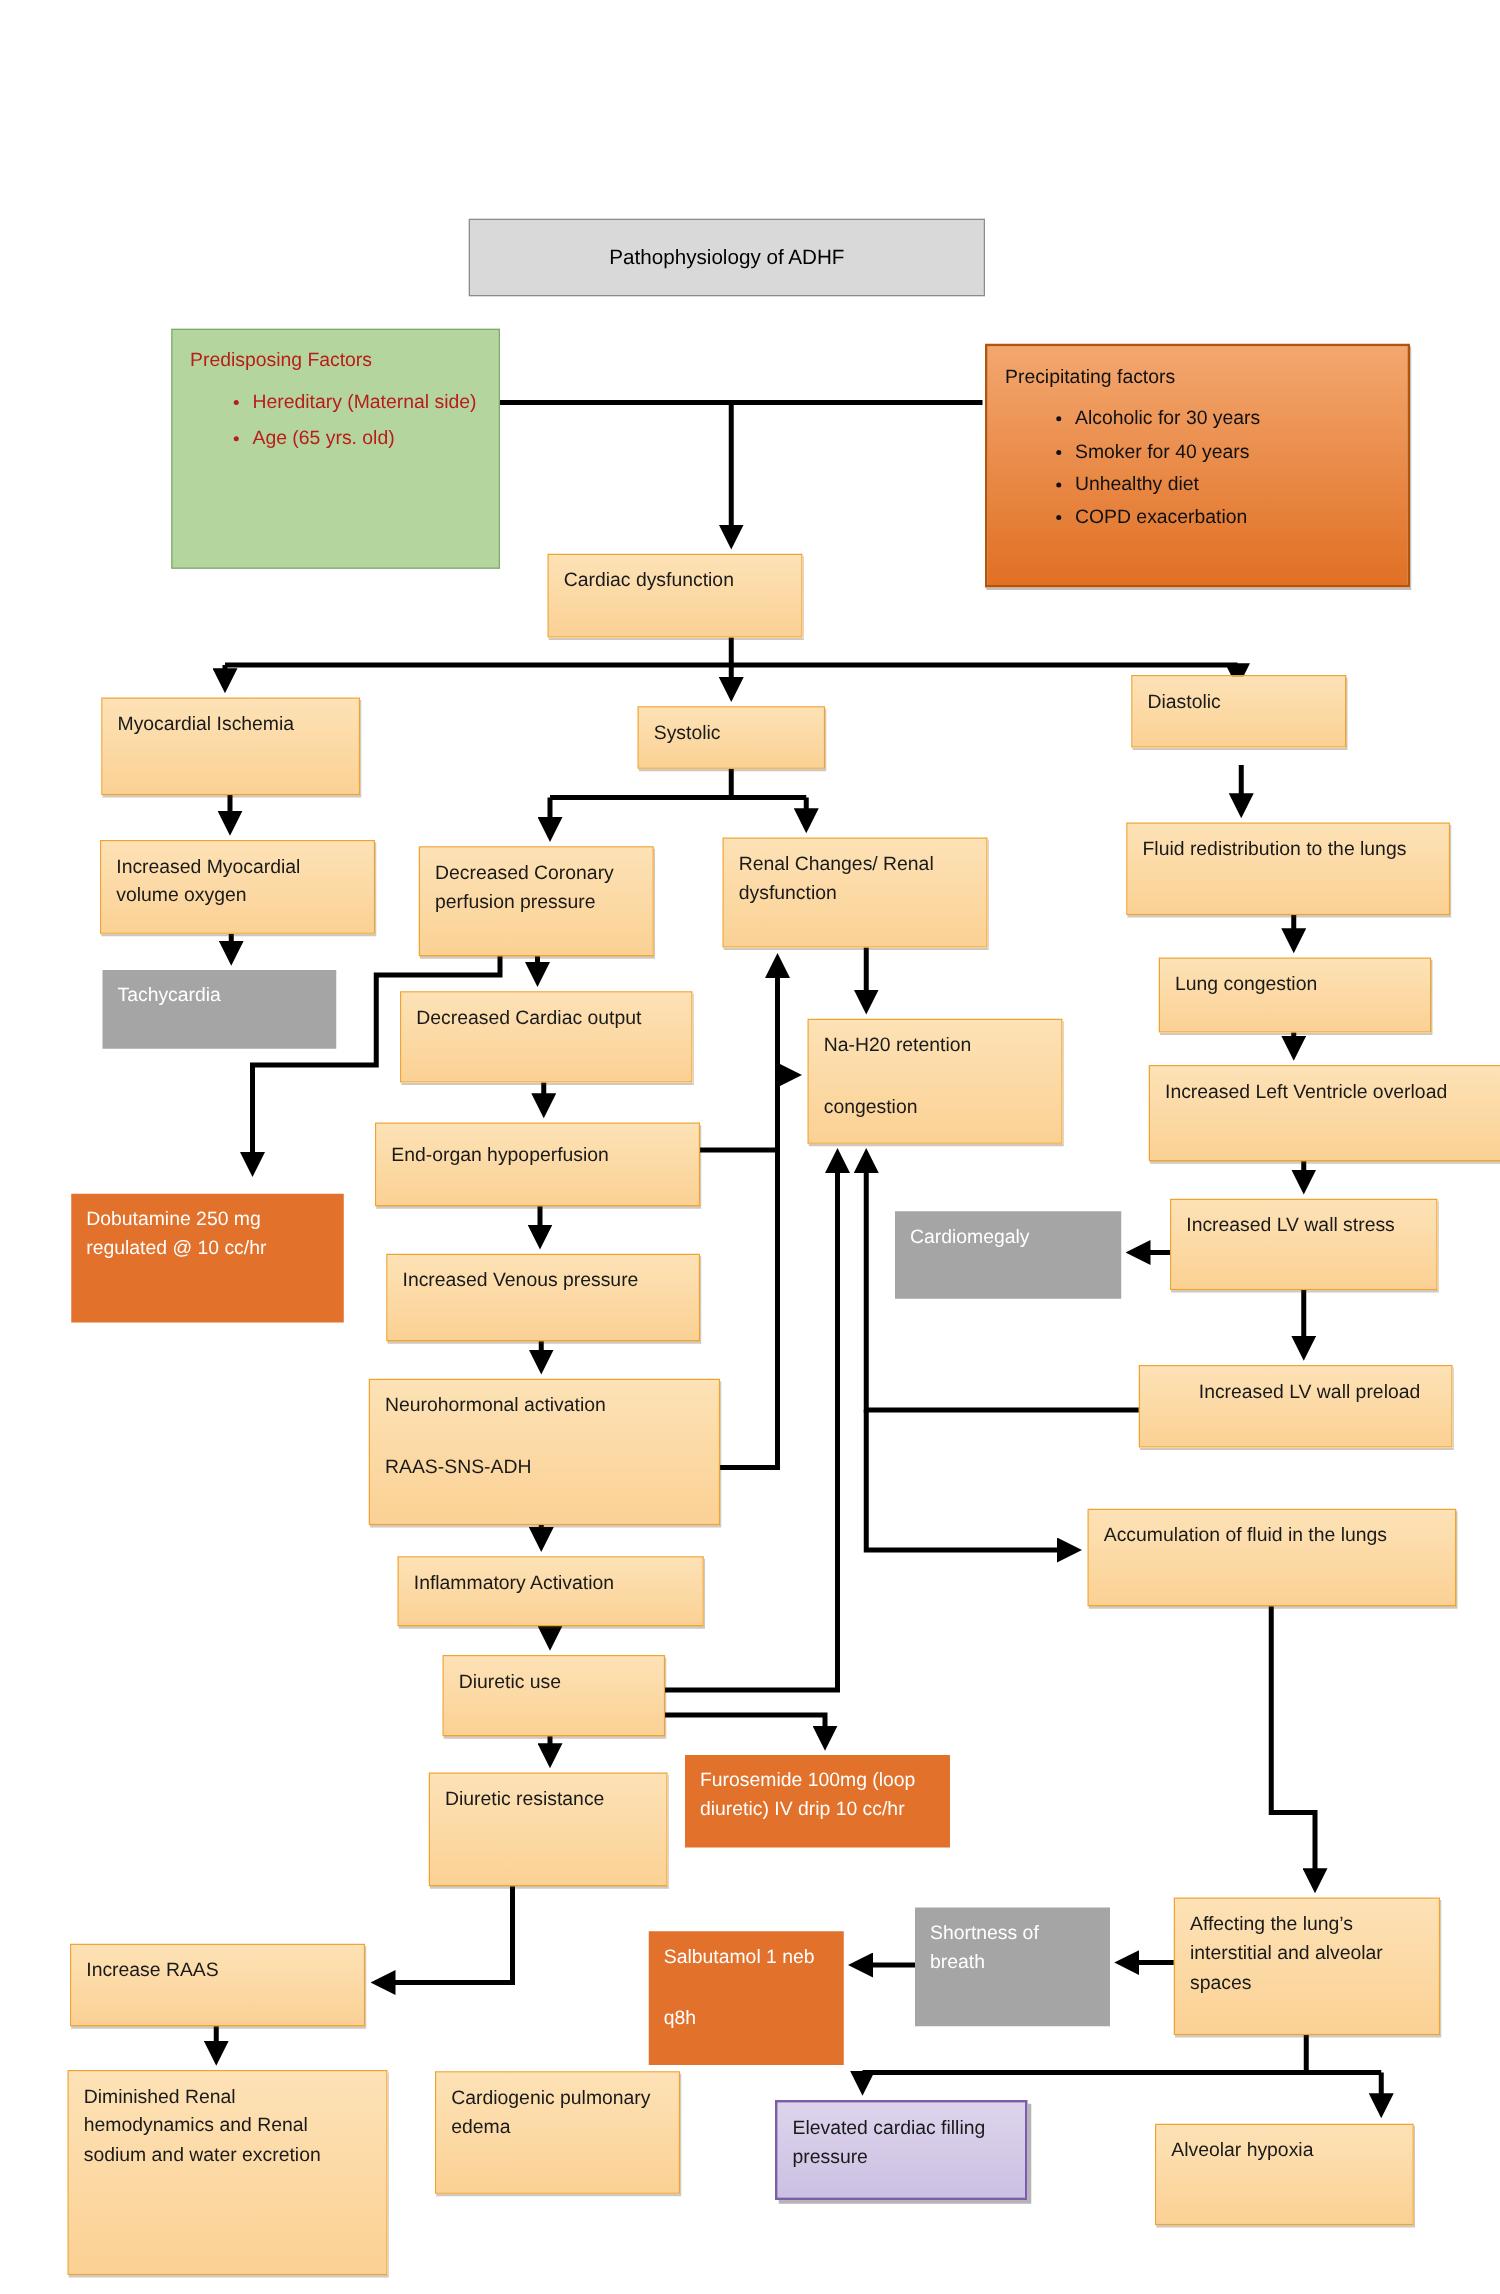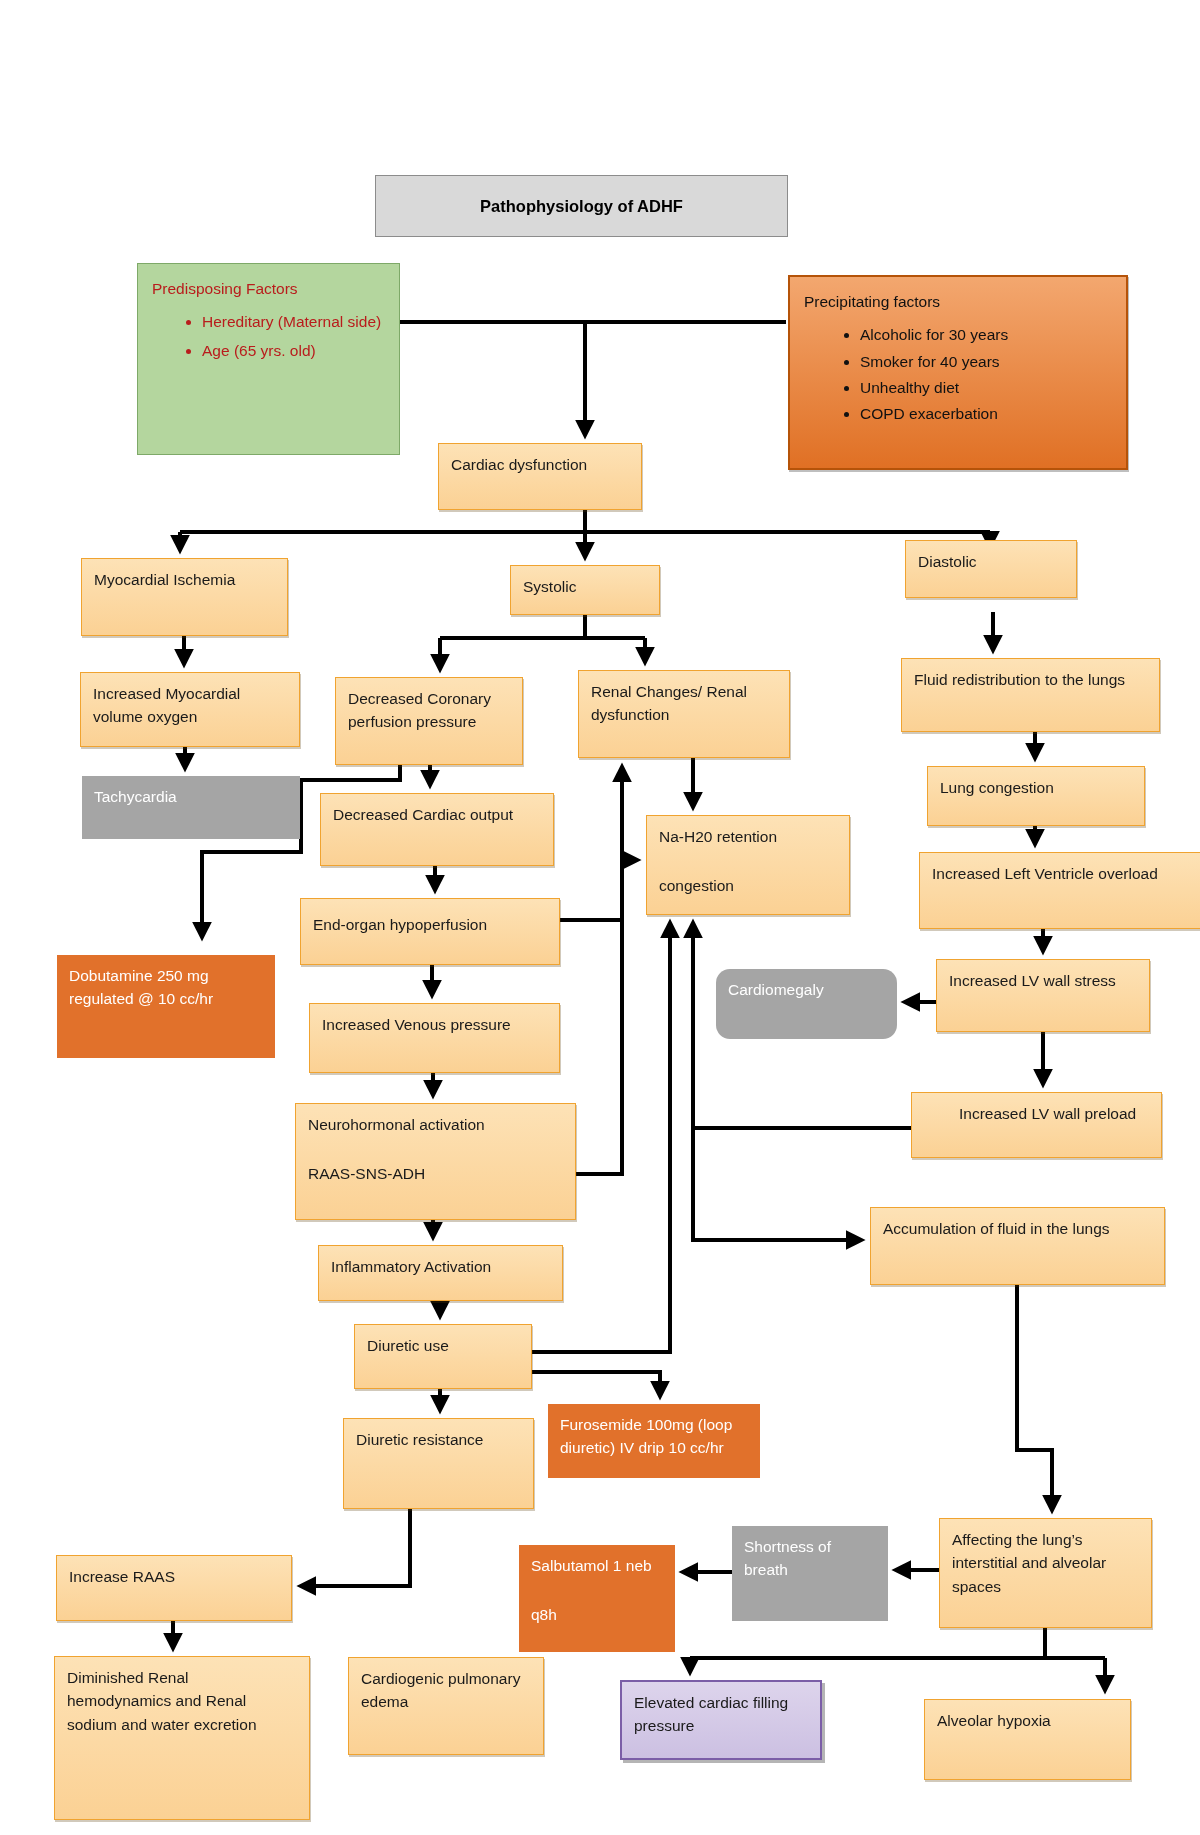--- a/index.html
+++ b/index.html
@@ -10,21 +10,21 @@
   .wires{position:absolute;left:0;top:0;width:1200px;height:1835px;}
   .node{position:absolute;box-sizing:border-box;font-size:15.5px;line-height:1.5;padding:9px 12px;}
   .light{
     background:linear-gradient(180deg,#FDE2B6 0%,#FBD194 100%);
     border:1.6px solid #F0A330;
     box-shadow:1px 2px 0 rgba(90,60,10,0.28);
   }
   .gray{background:#A5A5A5;color:#ffffff;border:none;}
   .titlebox{
     background:#D9D9D9;border:1.6px solid #8C8C8C;color:#000;
-    font-weight:bold;font-size:16.5px;text-align:center;
+    font-weight:normal;font-size:16.5px;text-align:center;
     display:flex;align-items:center;justify-content:center;
   }
   .darkorange{background:#E1712B;color:#ffffff;border:none;}
   .green{background:#B4D69E;border:1.6px solid #7EA968;color:#b91c1c;}
   .precip{
     background:linear-gradient(180deg,#F3A76F 0%,#E07024 100%);
     border:2px solid #B55309;color:#111;
     box-shadow:1px 2px 0 rgba(0,0,0,0.25);
   }
   .purple{
@@ -129,40 +129,40 @@
   <div class="node light" style="left:905px;top:540px;width:172px;height:58px;"><span>Diastolic</span></div>
 
   <div class="node light" style="left:80px;top:672px;width:220px;height:75px;"><span>Increased Myocardial volume oxygen</span></div>
 
   <div class="node light" style="left:335px;top:677px;width:188px;height:88px;"><span>Decreased Coronary perfusion pressure</span></div>
 
   <div class="node light" style="left:578px;top:670px;width:212px;height:88px;"><span>Renal Changes/ Renal dysfunction</span></div>
 
   <div class="node light" style="left:901px;top:658px;width:259px;height:74px;"><span>Fluid redistribution to the lungs</span></div>
 
-  <div class="node gray" style="left:82px;top:776px;width:218px;height:63px;"><span>Tachycardia</span></div>
+  <div class="node gray" style="left:82px;top:776px;width:187px;height:63px;"><span>Tachycardia</span></div>
 
   <div class="node light" style="left:320px;top:793px;width:234px;height:73px;"><span>Decreased Cardiac output</span></div>
 
   <div class="node light" style="left:646px;top:815px;width:204px;height:100px;">
     <span class="gapline">Na-H20 retention</span>
     <span class="gapline gap-lg">congestion</span>
   </div>
 
   <div class="node light" style="left:927px;top:766px;width:218px;height:60px;"><span>Lung congestion</span></div>
 
   <div class="node light" style="left:300px;top:898px;width:260px;height:67px;padding-top:14px;"><span>End-organ hypoperfusion</span></div>
 
   <div class="node light" style="left:894px;top:852px;width:284px;height:77px;margin-left:25px;"><span>Increased Left Ventricle overload</span></div>
 
   <div class="node darkorange" style="left:57px;top:945px;width:218px;height:103px;margin-top:10px;"><span>Dobutamine 250 mg regulated @ 10 cc/hr</span></div>
 
   <div class="node light" style="left:936px;top:959px;width:214px;height:73px;"><span>Increased LV wall stress</span></div>
 
-  <div class="node gray" style="left:716px;top:969px;width:181px;height:70px;border-radius:14px;"><span>Cardiomegaly</span></div>
+  <div class="node gray" style="left:716px;top:969px;width:181px;height:70px;"><span>Cardiomegaly</span></div>
 
   <div class="node light" style="left:309px;top:1003px;width:251px;height:70px;"><span>Increased Venous pressure</span></div>
 
   <div class="node light" style="left:295px;top:1103px;width:281px;height:117px;">
     <span class="gapline">Neurohormonal activation</span>
     <span class="gapline gap-lg">RAAS-SNS-ADH</span>
   </div>
 
   <div class="node light" style="left:911px;top:1092px;width:251px;height:66px;padding-left:47px;"><span>Increased LV wall preload</span></div>
 

